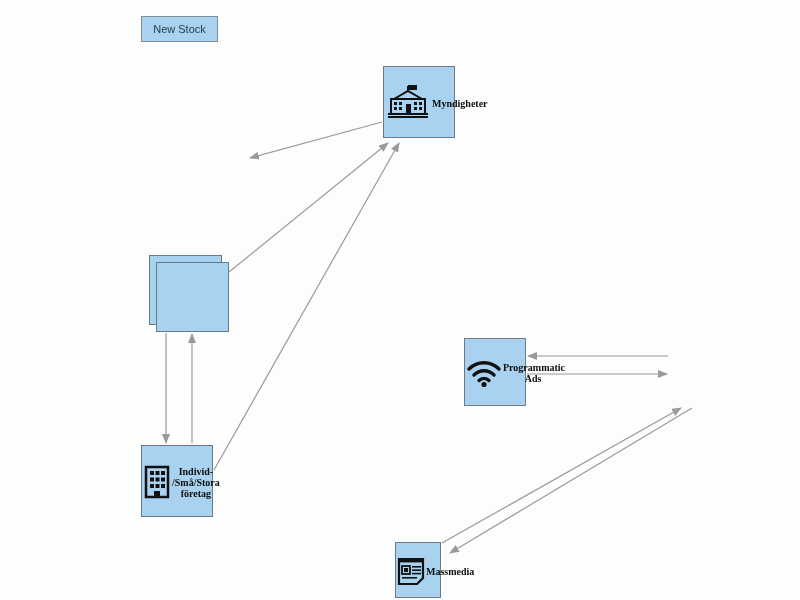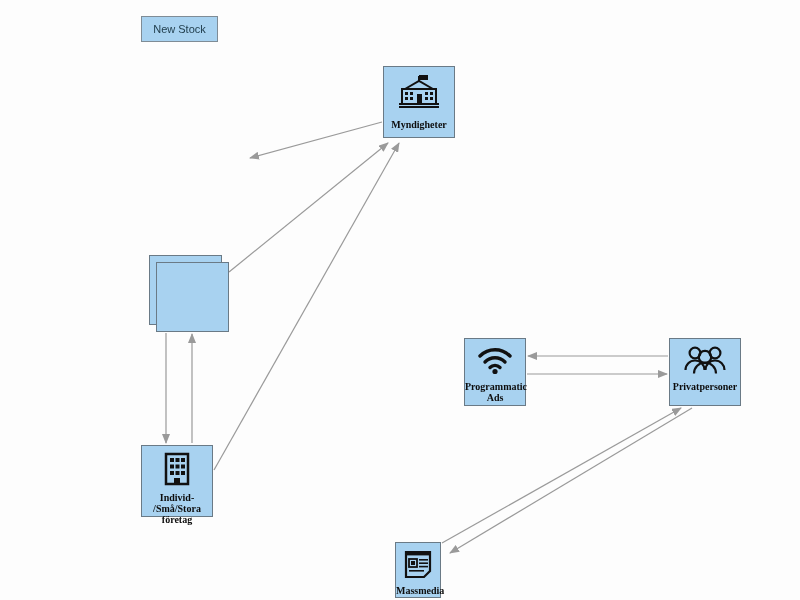--- a/index.html
+++ b/index.html
@@ -29,21 +29,21 @@
     pointer-events: none;
   }
 
   
   .node {
     position: absolute;
     box-sizing: border-box;
     background: #a8d2f0;
     border: 1px solid #6a7a86;
     display: flex;
-    flex-direction: column;
+    flex-direction: row;
     align-items: center;
     justify-content: flex-start;
     z-index: 5;
   }
   .node .icon {
     display: block;
     margin-top: 6px;
   }
   .node .node-label {
     font-family: "Liberation Serif", serif;
@@ -198,35 +198,20 @@
           <rect x="19" y="19" width="4" height="4"></rect>
           <rect x="12" y="26" width="6" height="6"></rect>
         </g>
       </svg>
     </span>
     <span class="node-label">Individ-
 /Små/Stora
 företag</span>
   </div>
 
-  <div class="node" style="left:633px; top:338px; width:72px; height:68px;">
-    <span class="icon">
-      <svg width="44" height="30" viewBox="0 0 44 30" xmlns="http://www.w3.org/2000/svg">
-        <g fill="none" stroke="#111" stroke-width="2.2">
-          <circle cx="12" cy="8" r="5.4"></circle>
-          <circle cx="32" cy="8" r="5.4"></circle>
-          <path d="M2.5 25 a9.5 9.5 0 0 1 19 0"></path>
-          <path d="M22.5 25 a9.5 9.5 0 0 1 19 0"></path>
-          <circle cx="22" cy="12" r="6.2"></circle>
-          <path d="M11 28.5 a11 11 0 0 1 22 0"></path>
-        </g>
-      </svg>
-    </span>
-    <span class="node-label">Privatpersoner</span>
-  </div>
 
   <div class="node" style="left:359px; top:542px; width:46px; height:56px;">
     <span class="icon">
       <svg width="30" height="30" viewBox="0 0 30 30" xmlns="http://www.w3.org/2000/svg">
         <path d="M3 3 h24 v19 l-6 6 h-18 z" fill="none" stroke="#111" stroke-width="2.2"></path>
         <rect x="3" y="3" width="24" height="3.4" fill="#111"></rect>
         <rect x="6" y="10" width="8" height="8" fill="none" stroke="#111" stroke-width="1.8"></rect>
         <rect x="8" y="12" width="4" height="4" fill="#111"></rect>
         <g fill="#111">
           <rect x="16" y="10" width="9" height="1.6"></rect>

